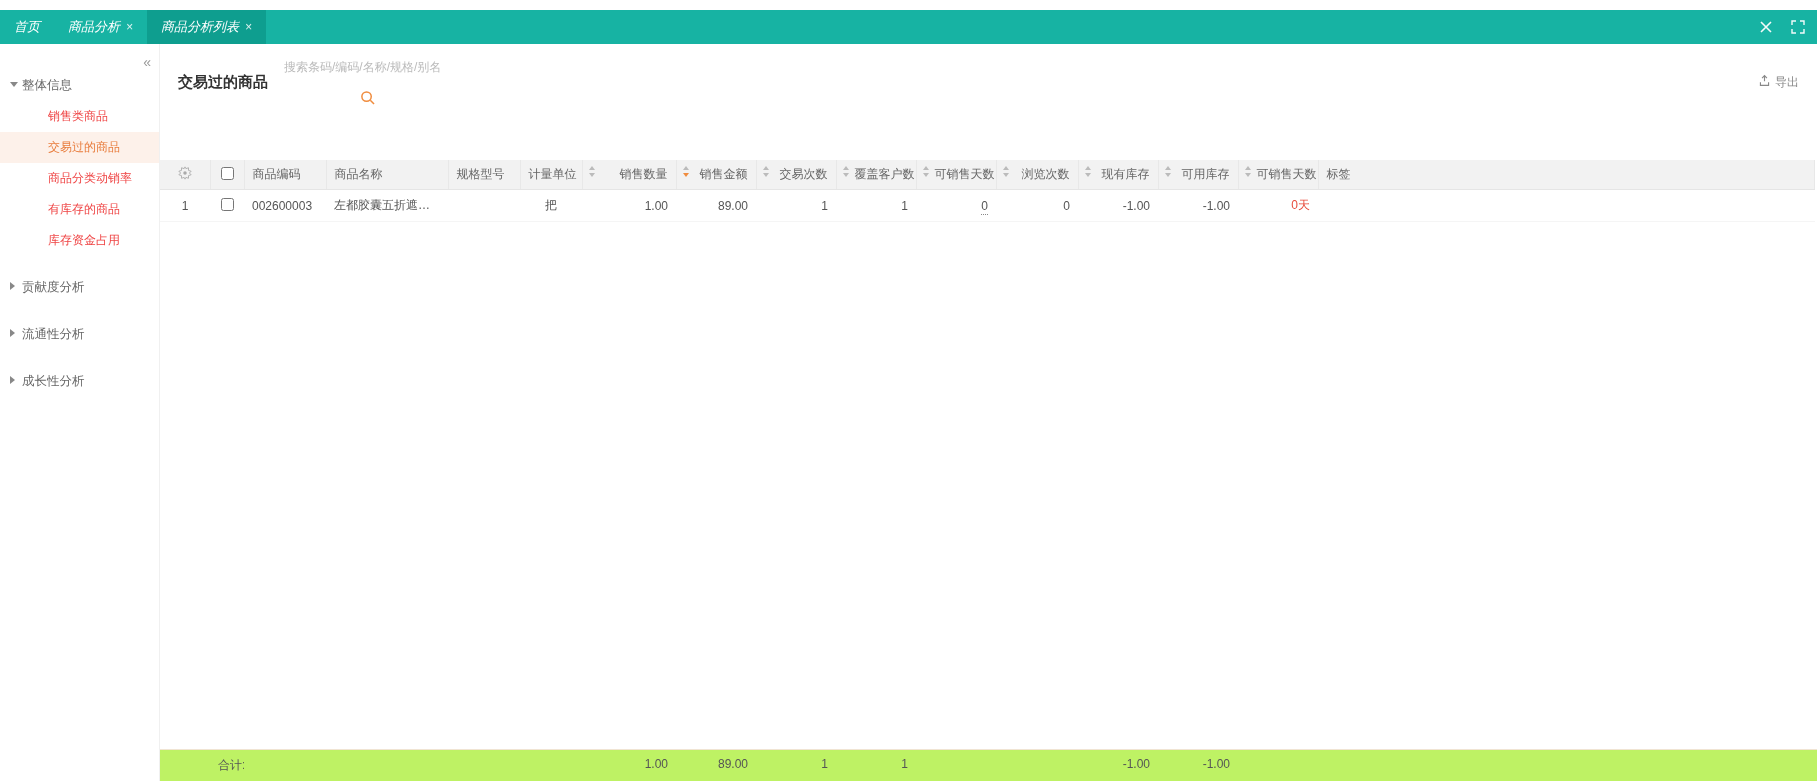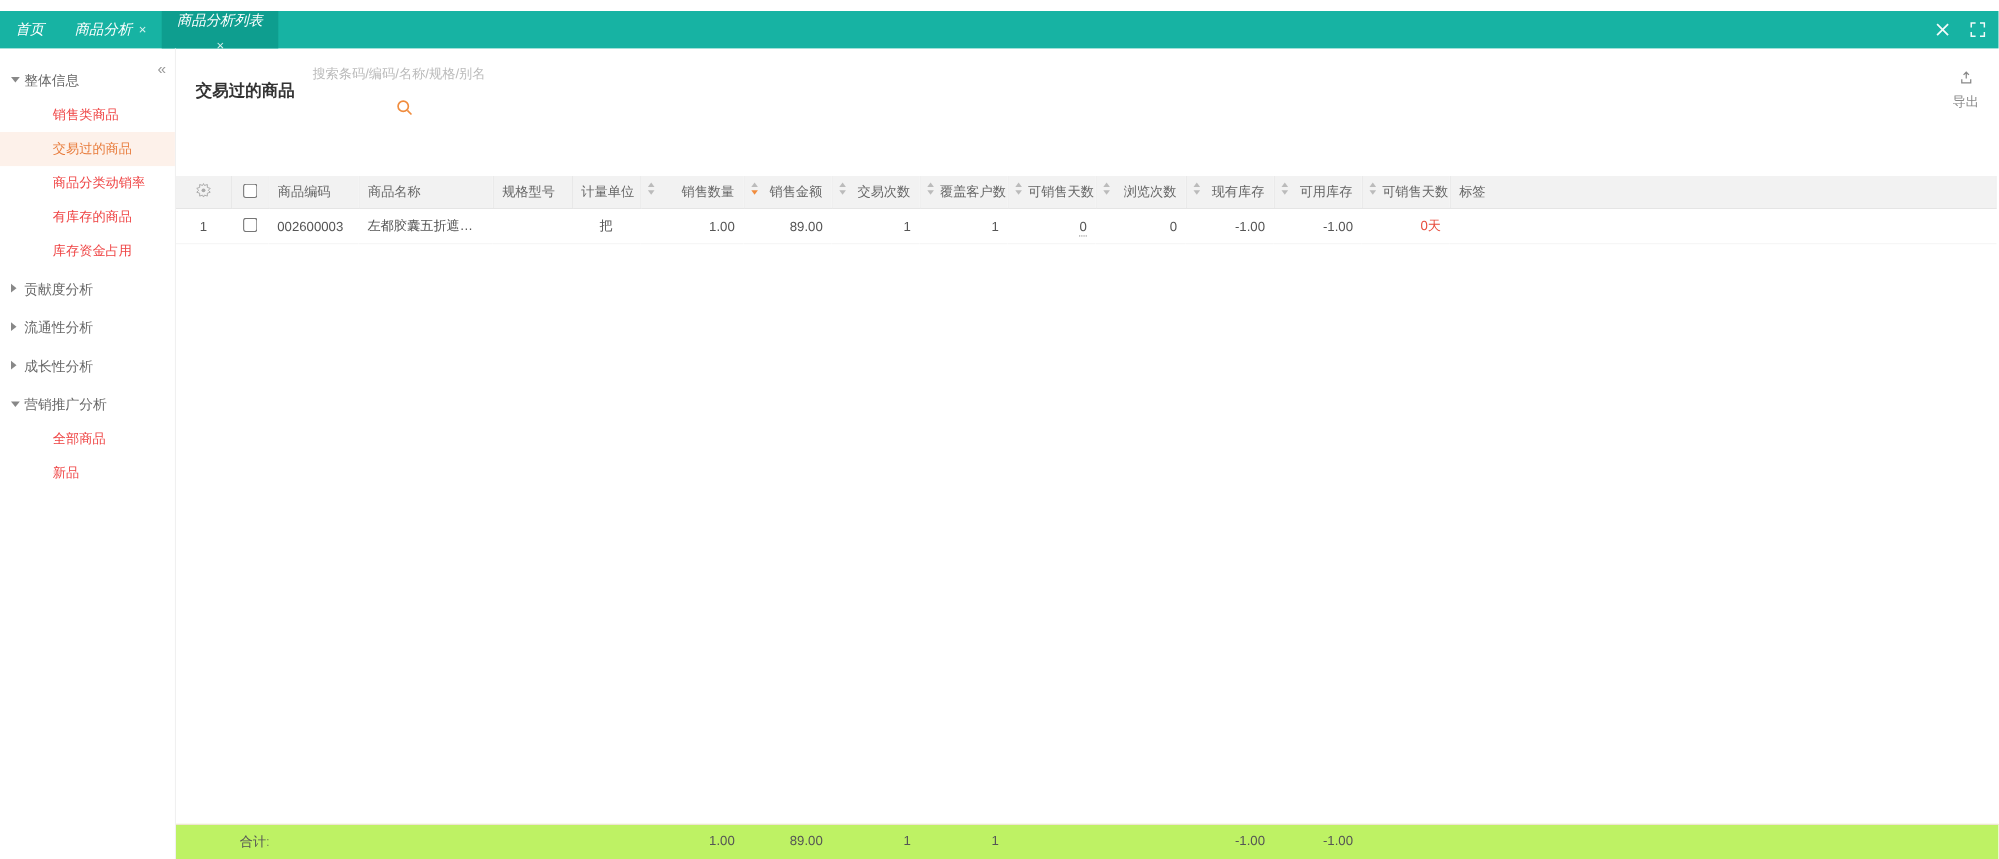--- a/index.html
+++ b/index.html
@@ -27,21 +27,20 @@
   align-items: center;
   padding: 0 14px;
   height: 100%;
   cursor: pointer;
   font-size: 13px;
   gap: 6px;
   font-style: italic;
 }
 .tab.active {
   background: #0e9e8f;
-  flex-direction: column;
 }
 .tab .close {
   font-size: 12px;
   opacity: .85;
 }
 .tabbar-right {
   margin-left: auto;
   display: flex;
   align-items: center;
   gap: 14px;
@@ -71,21 +70,21 @@
 }
 .sidebar .collapse {
   position: absolute;
   right: 8px;
   top: 10px;
   color: #999;
   cursor: pointer;
   font-size: 14px;
 }
 .nav-group {
-  margin-top: 4px;
+  margin-top: 16px;
 }
 .nav-header {
   display: flex;
   align-items: center;
   padding: 7px 10px 7px 22px;
   color: #666;
   cursor: pointer;
   font-size: 12.5px;
   position: relative;
 }
@@ -154,21 +153,20 @@
 .search-icon { color: #f08c3e; cursor: pointer; }
 
 .header-right {
   margin-left: auto;
   display: flex;
   align-items: center;
   gap: 4px;
   color: #888;
   cursor: pointer;
   font-size: 12px;
-  flex-direction: column;
 }
 
 .table-wrap {
   flex: 1;
   overflow: auto;
   padding: 0 2px 0 0;
   margin-top: 42px;
 }
 
 table {
@@ -298,25 +296,20 @@
           <div class="nav-item">库存资金占用</div>
         </div>
         <div class="nav-group">
           <div class="nav-header collapsed">贡献度分析</div>
         </div>
         <div class="nav-group">
           <div class="nav-header collapsed">流通性分析</div>
         </div>
         <div class="nav-group">
           <div class="nav-header collapsed">成长性分析</div>
-        </div>
-        <div class="nav-group">
-          <div class="nav-header expanded">营销推广分析</div>
-          <div class="nav-item">全部商品</div>
-          <div class="nav-item">新品</div>
         </div>
       </div>
   </div>
 
   <div class="main">
     <div class="main-header">
       <div class="page-title">交易过的商品</div>
       <div class="search-wrap">
         <input class="search-input" placeholder="搜索条码/编码/名称/规格/别名" style="">
         <span class="search-icon">

